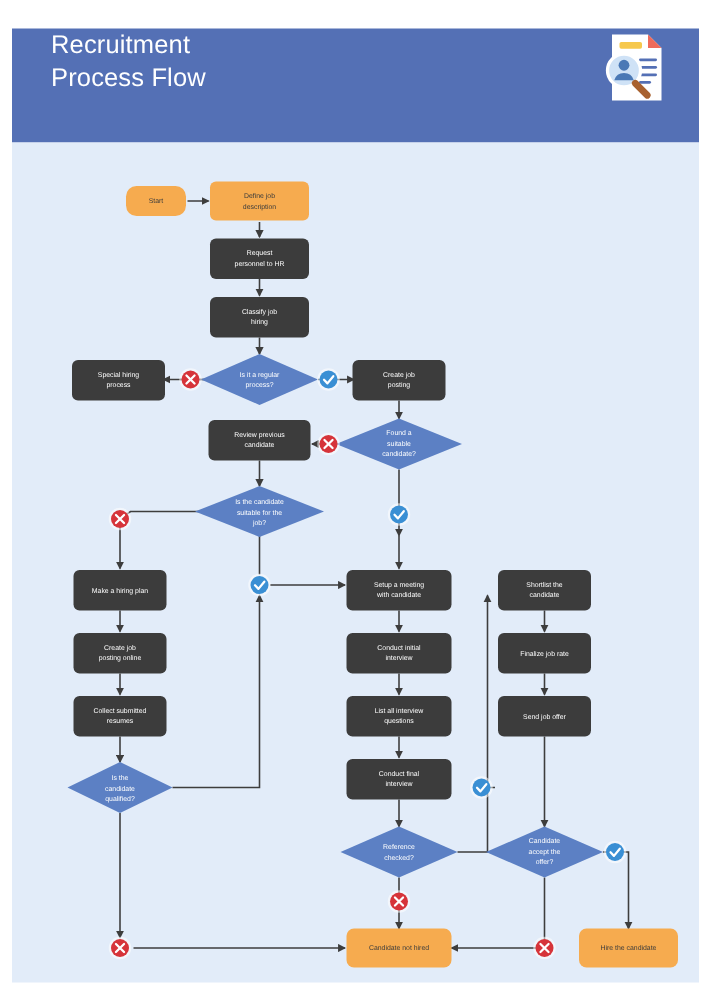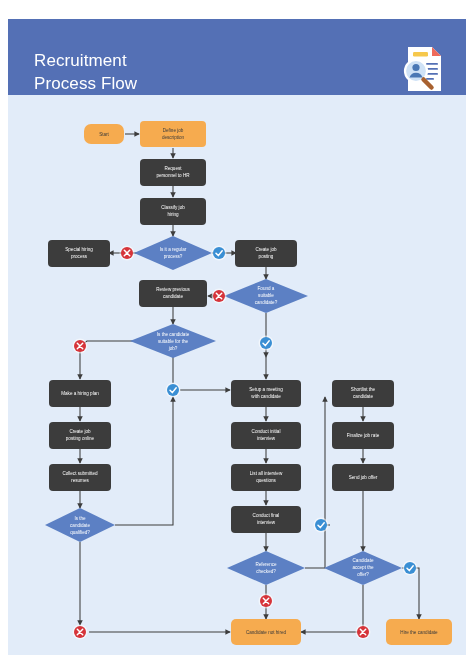--- a/index.html
+++ b/index.html
@@ -21,21 +21,21 @@
     box-sizing: border-box;
   }
   #header {
     position: absolute;
     left: 8px;
     top: 19px;
     width: 458px;
     height: 76px;
     background: #5470b5;
     display: flex;
-    align-items: flex-end;
+    align-items: flex-start;
     justify-content: space-between;
     box-sizing: border-box;
     padding: 0 18px 0 26px;
   }
   #header-title {
     color: #ffffff;
     font-size: 17px;
     line-height: 1.32;
     font-weight: 400;
     letter-spacing: 0.1px;

